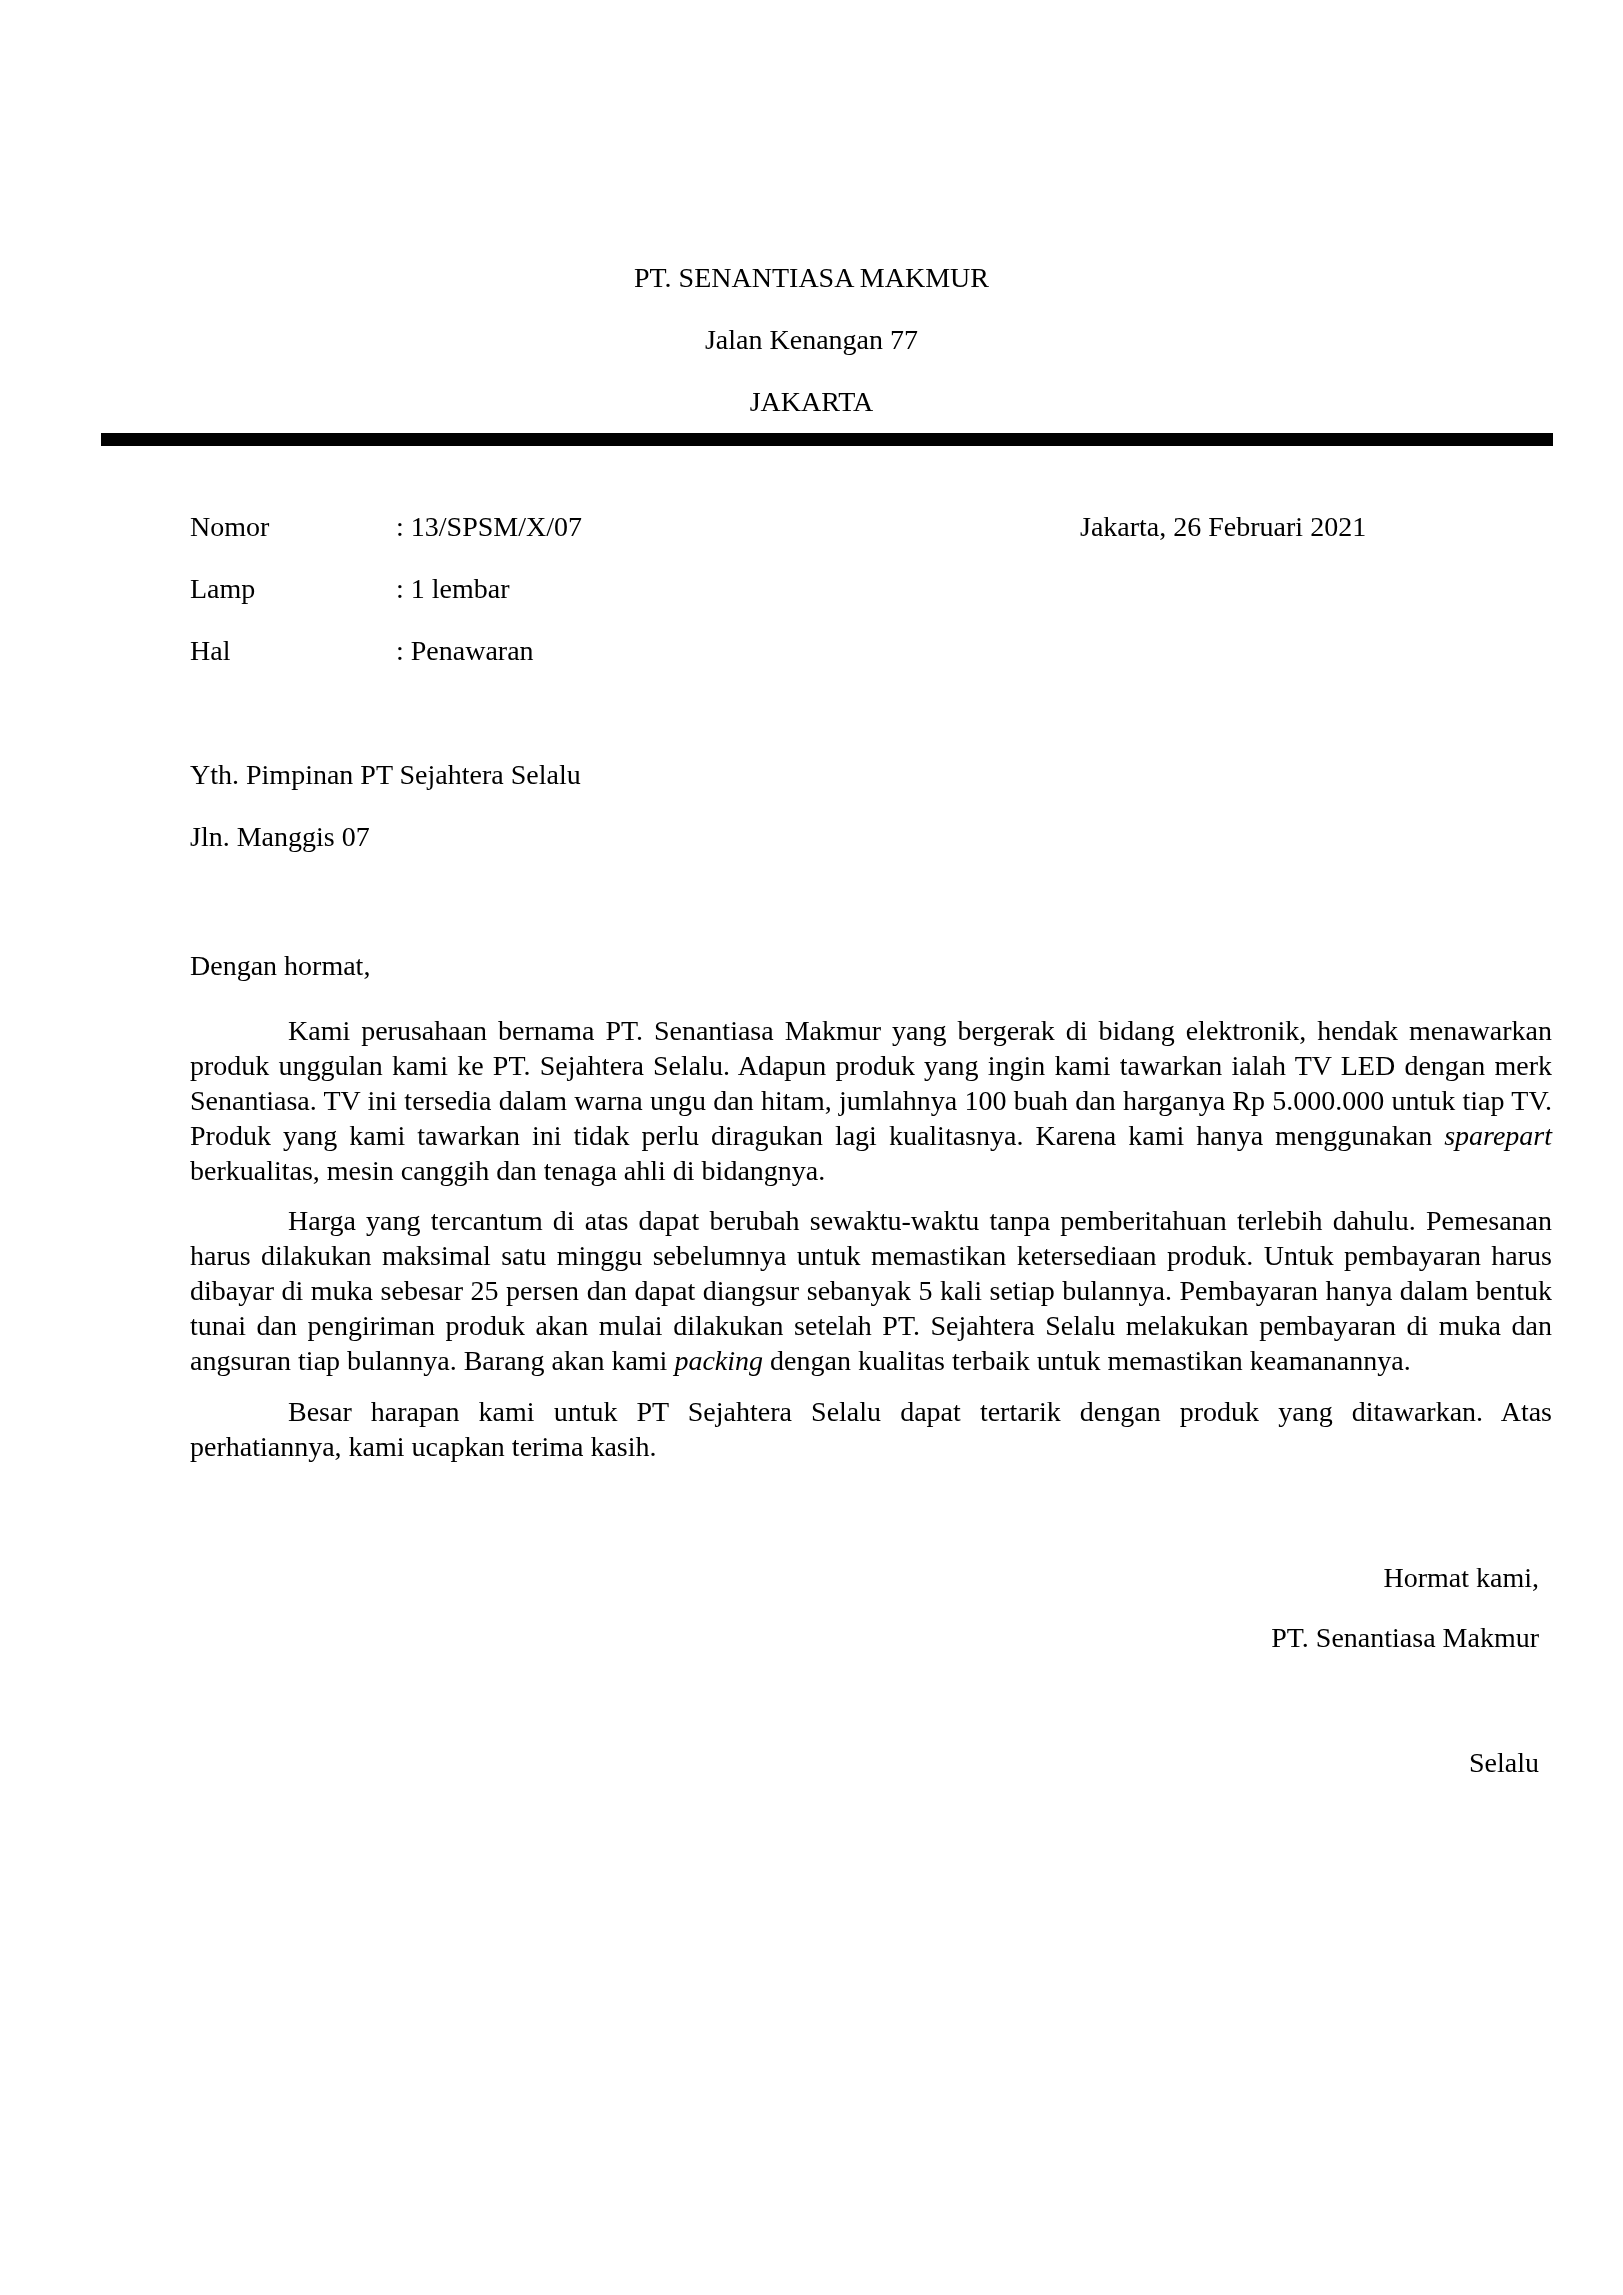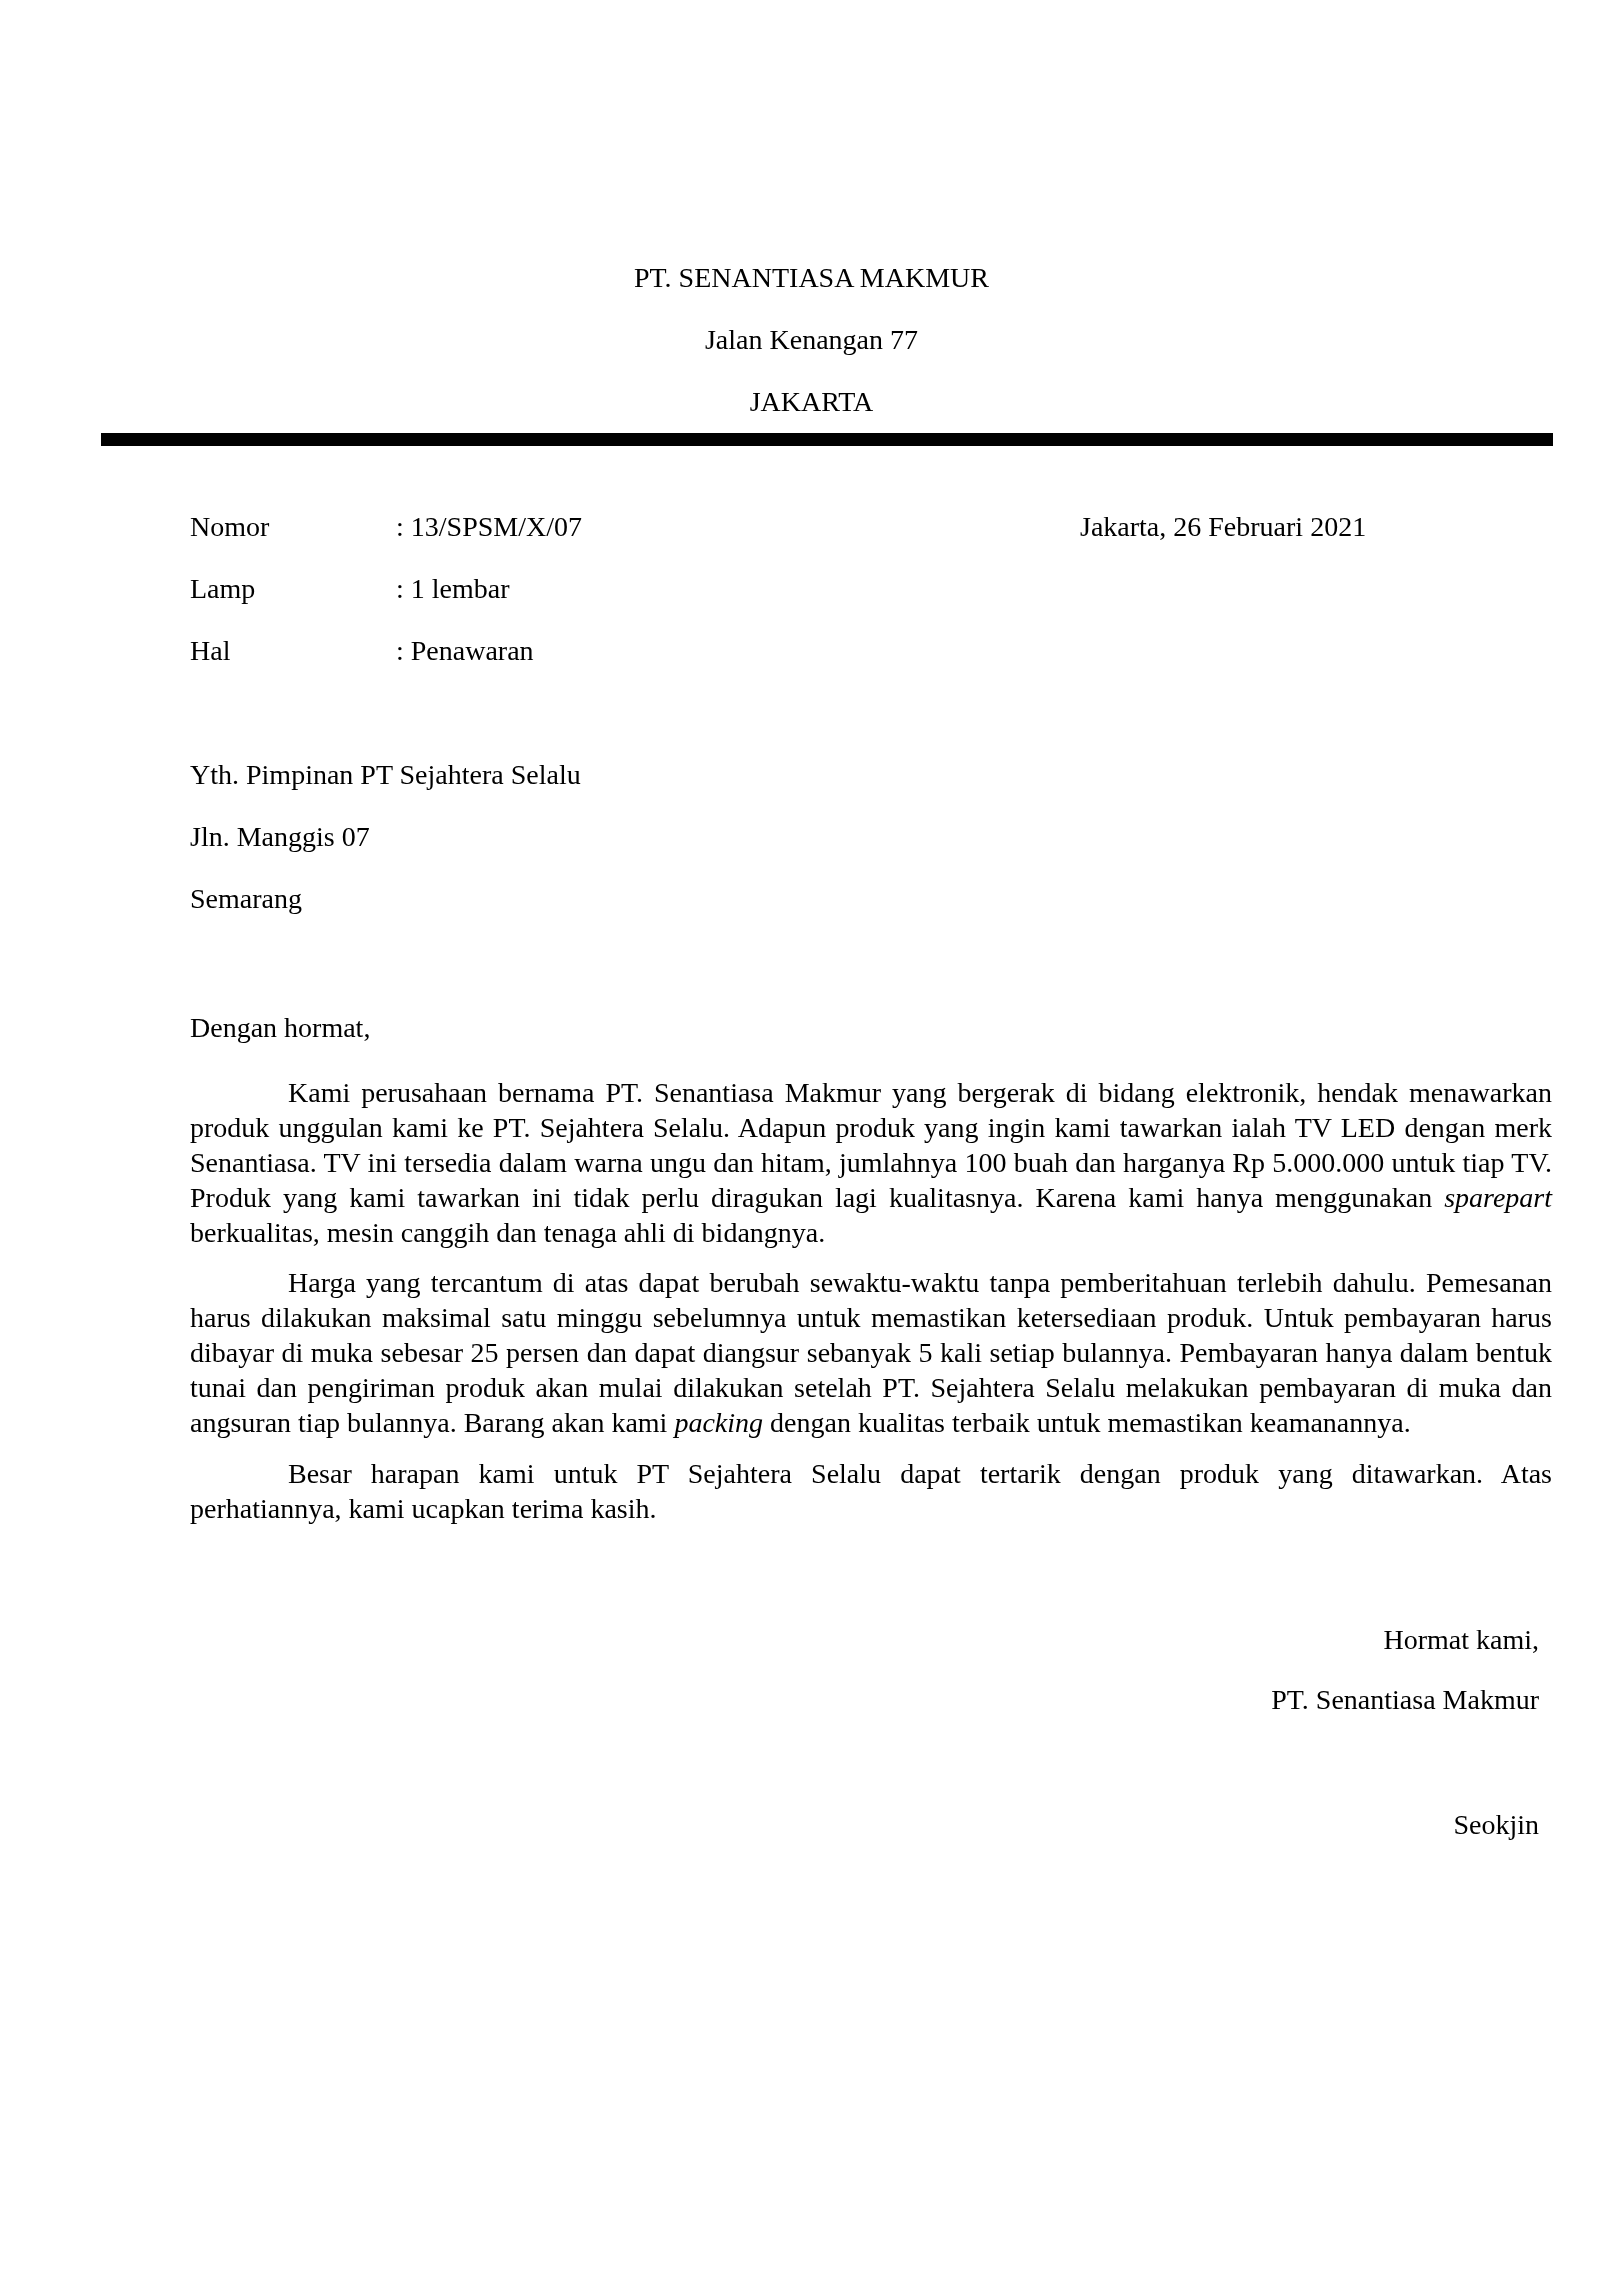--- a/index.html
+++ b/index.html
@@ -89,33 +89,32 @@
       </div>
       <div class="meta-row">
         <span class="meta-label">Hal</span><span>:</span>
         <span>Penawaran</span>
       </div>
     </section>
 
     <section class="recipient">
       <div>Yth. Pimpinan PT Sejahtera Selalu</div>
       <div>Jln. Manggis 07</div>
-      <div>Semarang</div>
     </section>
 
     <p class="salutation">Dengan hormat,</p>
 
     <p class="para"><span>Kami perusahaan bernama PT. Senantiasa Makmur yang bergerak di bidang elektronik, hendak menawarkan produk unggulan kami ke PT. Sejahtera Selalu. Adapun produk yang ingin kami tawarkan ialah TV LED dengan merk Senantiasa. TV ini tersedia dalam warna ungu dan hitam, jumlahnya 100 buah dan harganya Rp 5.000.000 untuk tiap TV. Produk yang kami tawarkan ini tidak perlu diragukan lagi kualitasnya. Karena kami hanya menggunakan </span><span class="italic">sparepart</span><span> berkualitas, mesin canggih dan tenaga ahli di bidangnya.</span></p>
 
     <p class="para"><span>Harga yang tercantum di atas dapat berubah sewaktu-waktu tanpa pemberitahuan terlebih dahulu. Pemesanan harus dilakukan maksimal satu minggu sebelumnya untuk memastikan ketersediaan produk. Untuk pembayaran harus dibayar di muka sebesar 25 persen dan dapat diangsur sebanyak 5 kali setiap bulannya. Pembayaran hanya dalam bentuk tunai dan pengiriman produk akan mulai dilakukan setelah PT. Sejahtera Selalu melakukan pembayaran di muka dan angsuran tiap bulannya. Barang akan kami </span><span class="italic">packing</span><span> dengan kualitas terbaik untuk memastikan keamanannya.</span></p>
 
     <p class="para">Besar harapan kami untuk PT Sejahtera Selalu dapat tertarik dengan produk yang ditawarkan. Atas perhatiannya, kami ucapkan terima kasih.</p>
 
     <section class="closing">
       <div>Hormat kami,</div>
       <div>PT. Senantiasa Makmur</div>
       <div class="signature-space"></div>
-      <div>Seokjin</div>
+      <div>Selalu</div>
     </section>
 
   </main>
 </div>
 
 
 </body></html>

